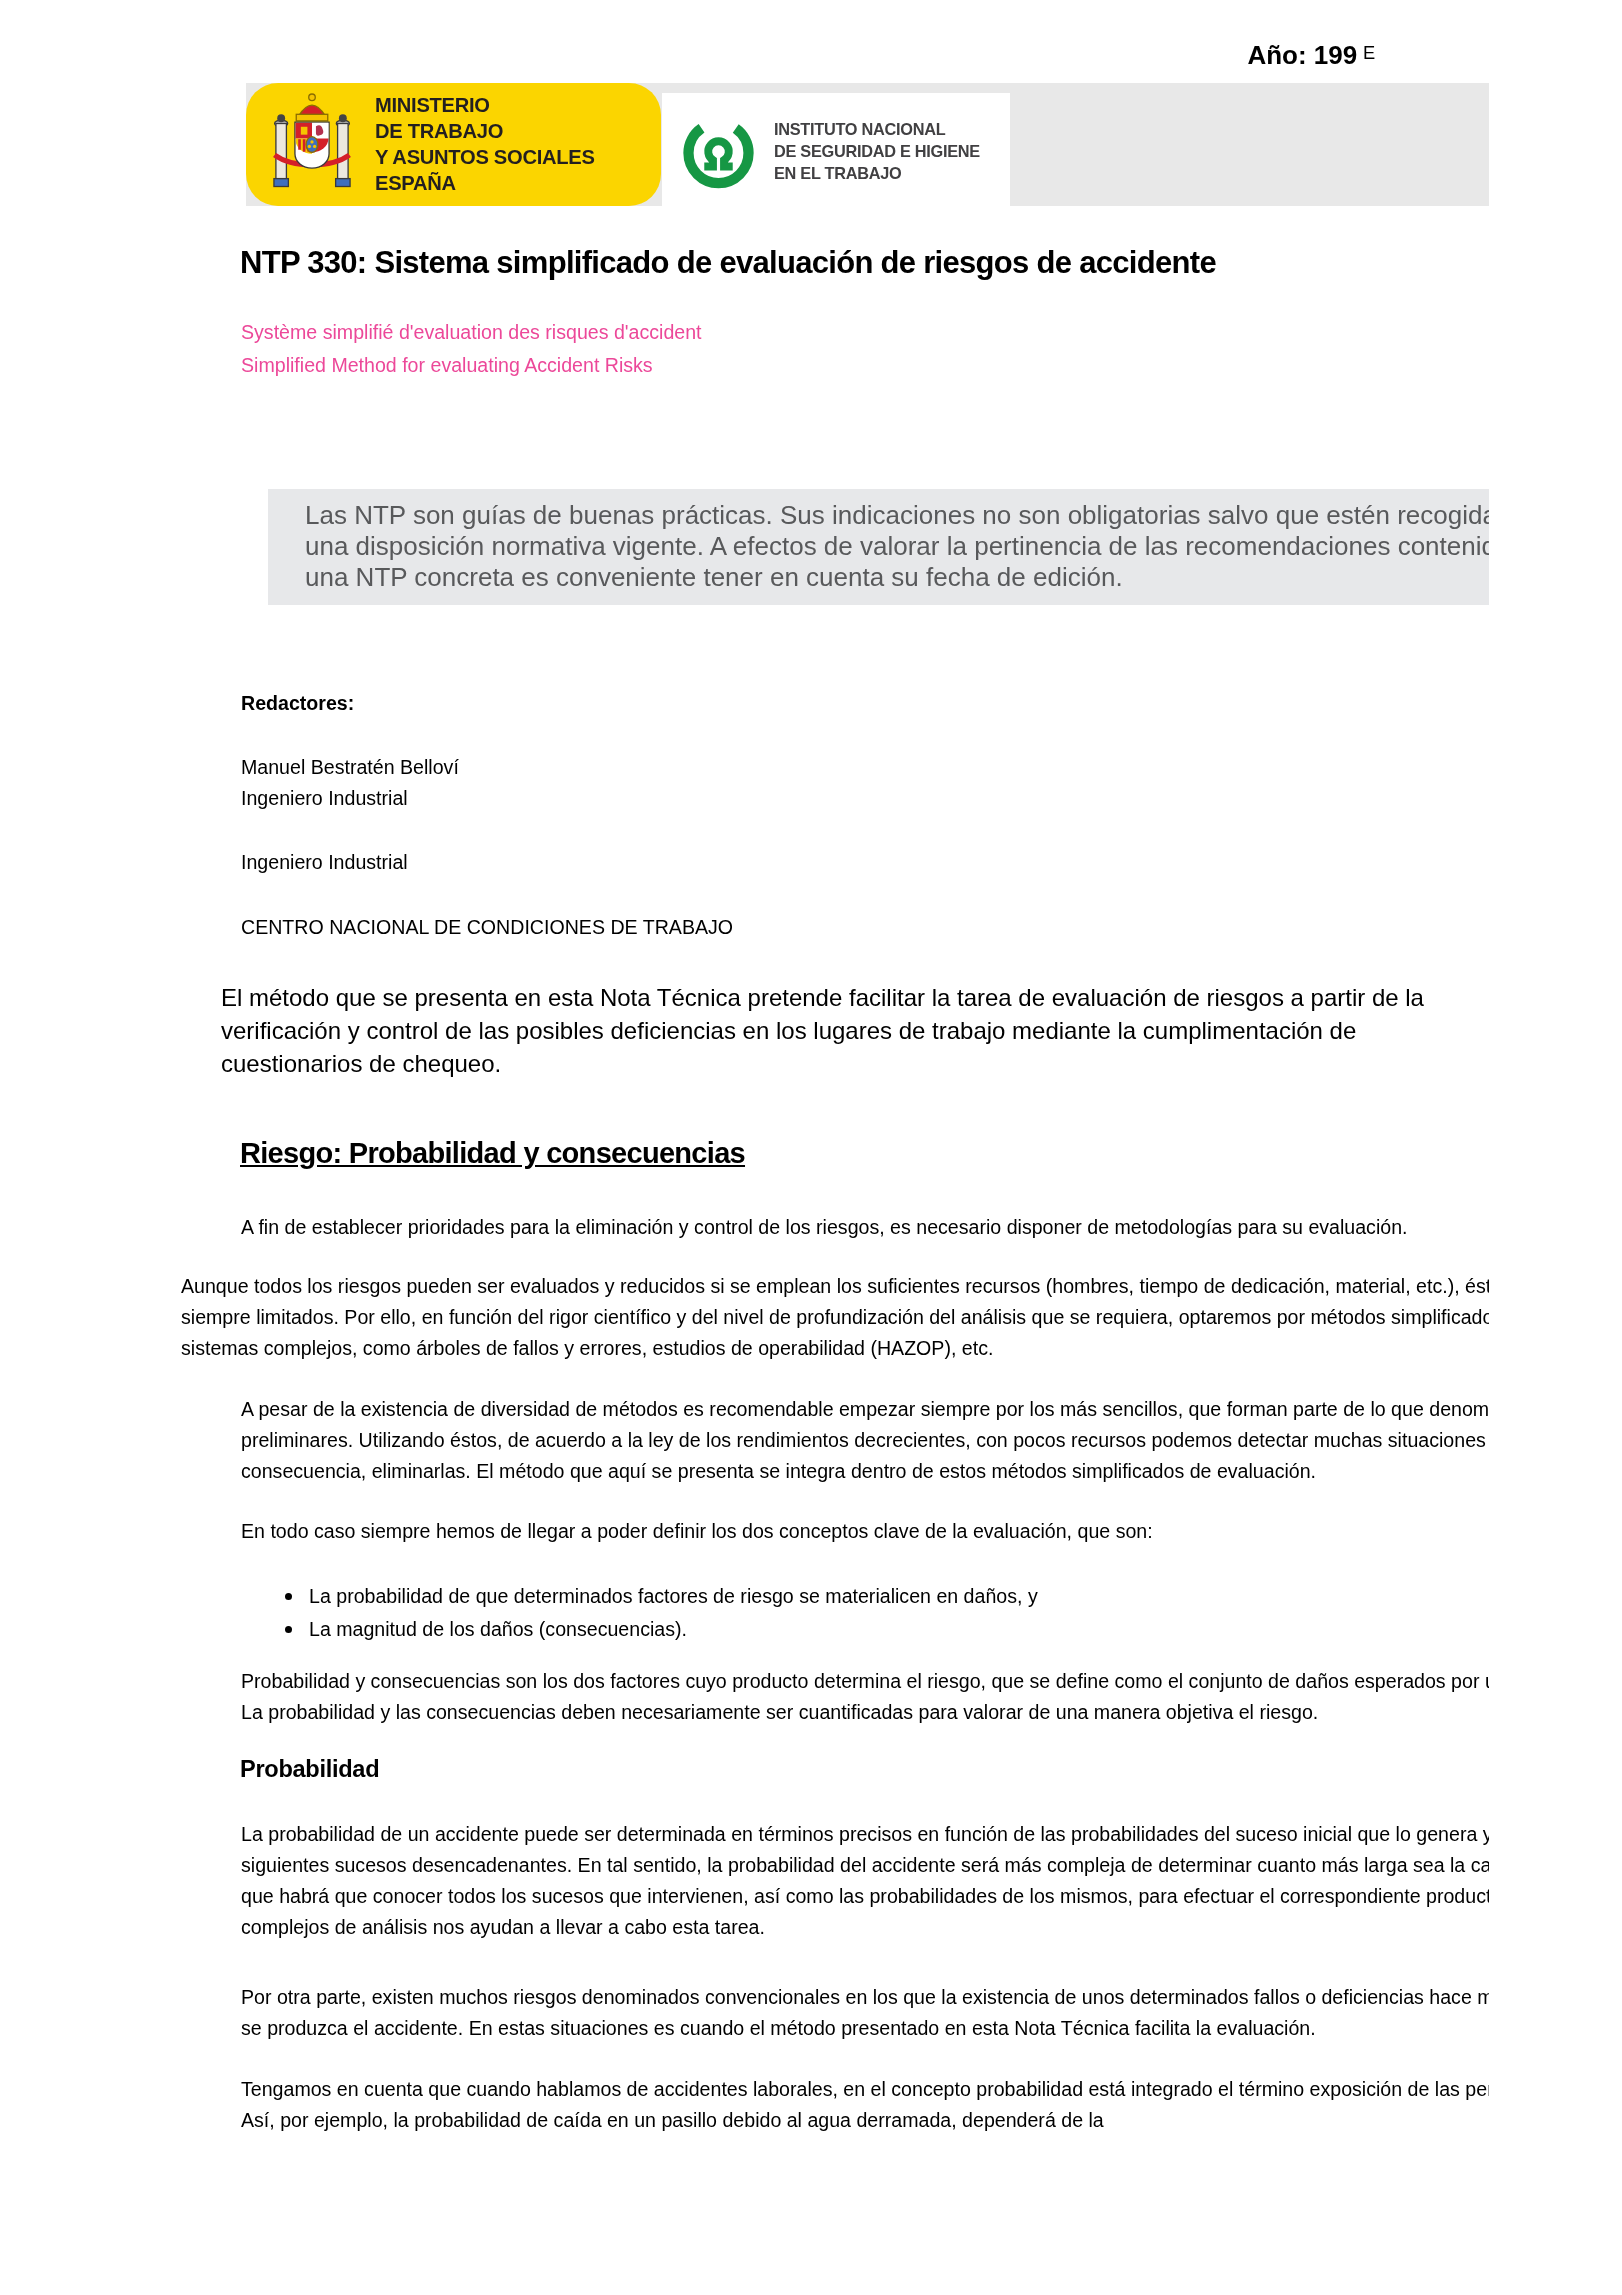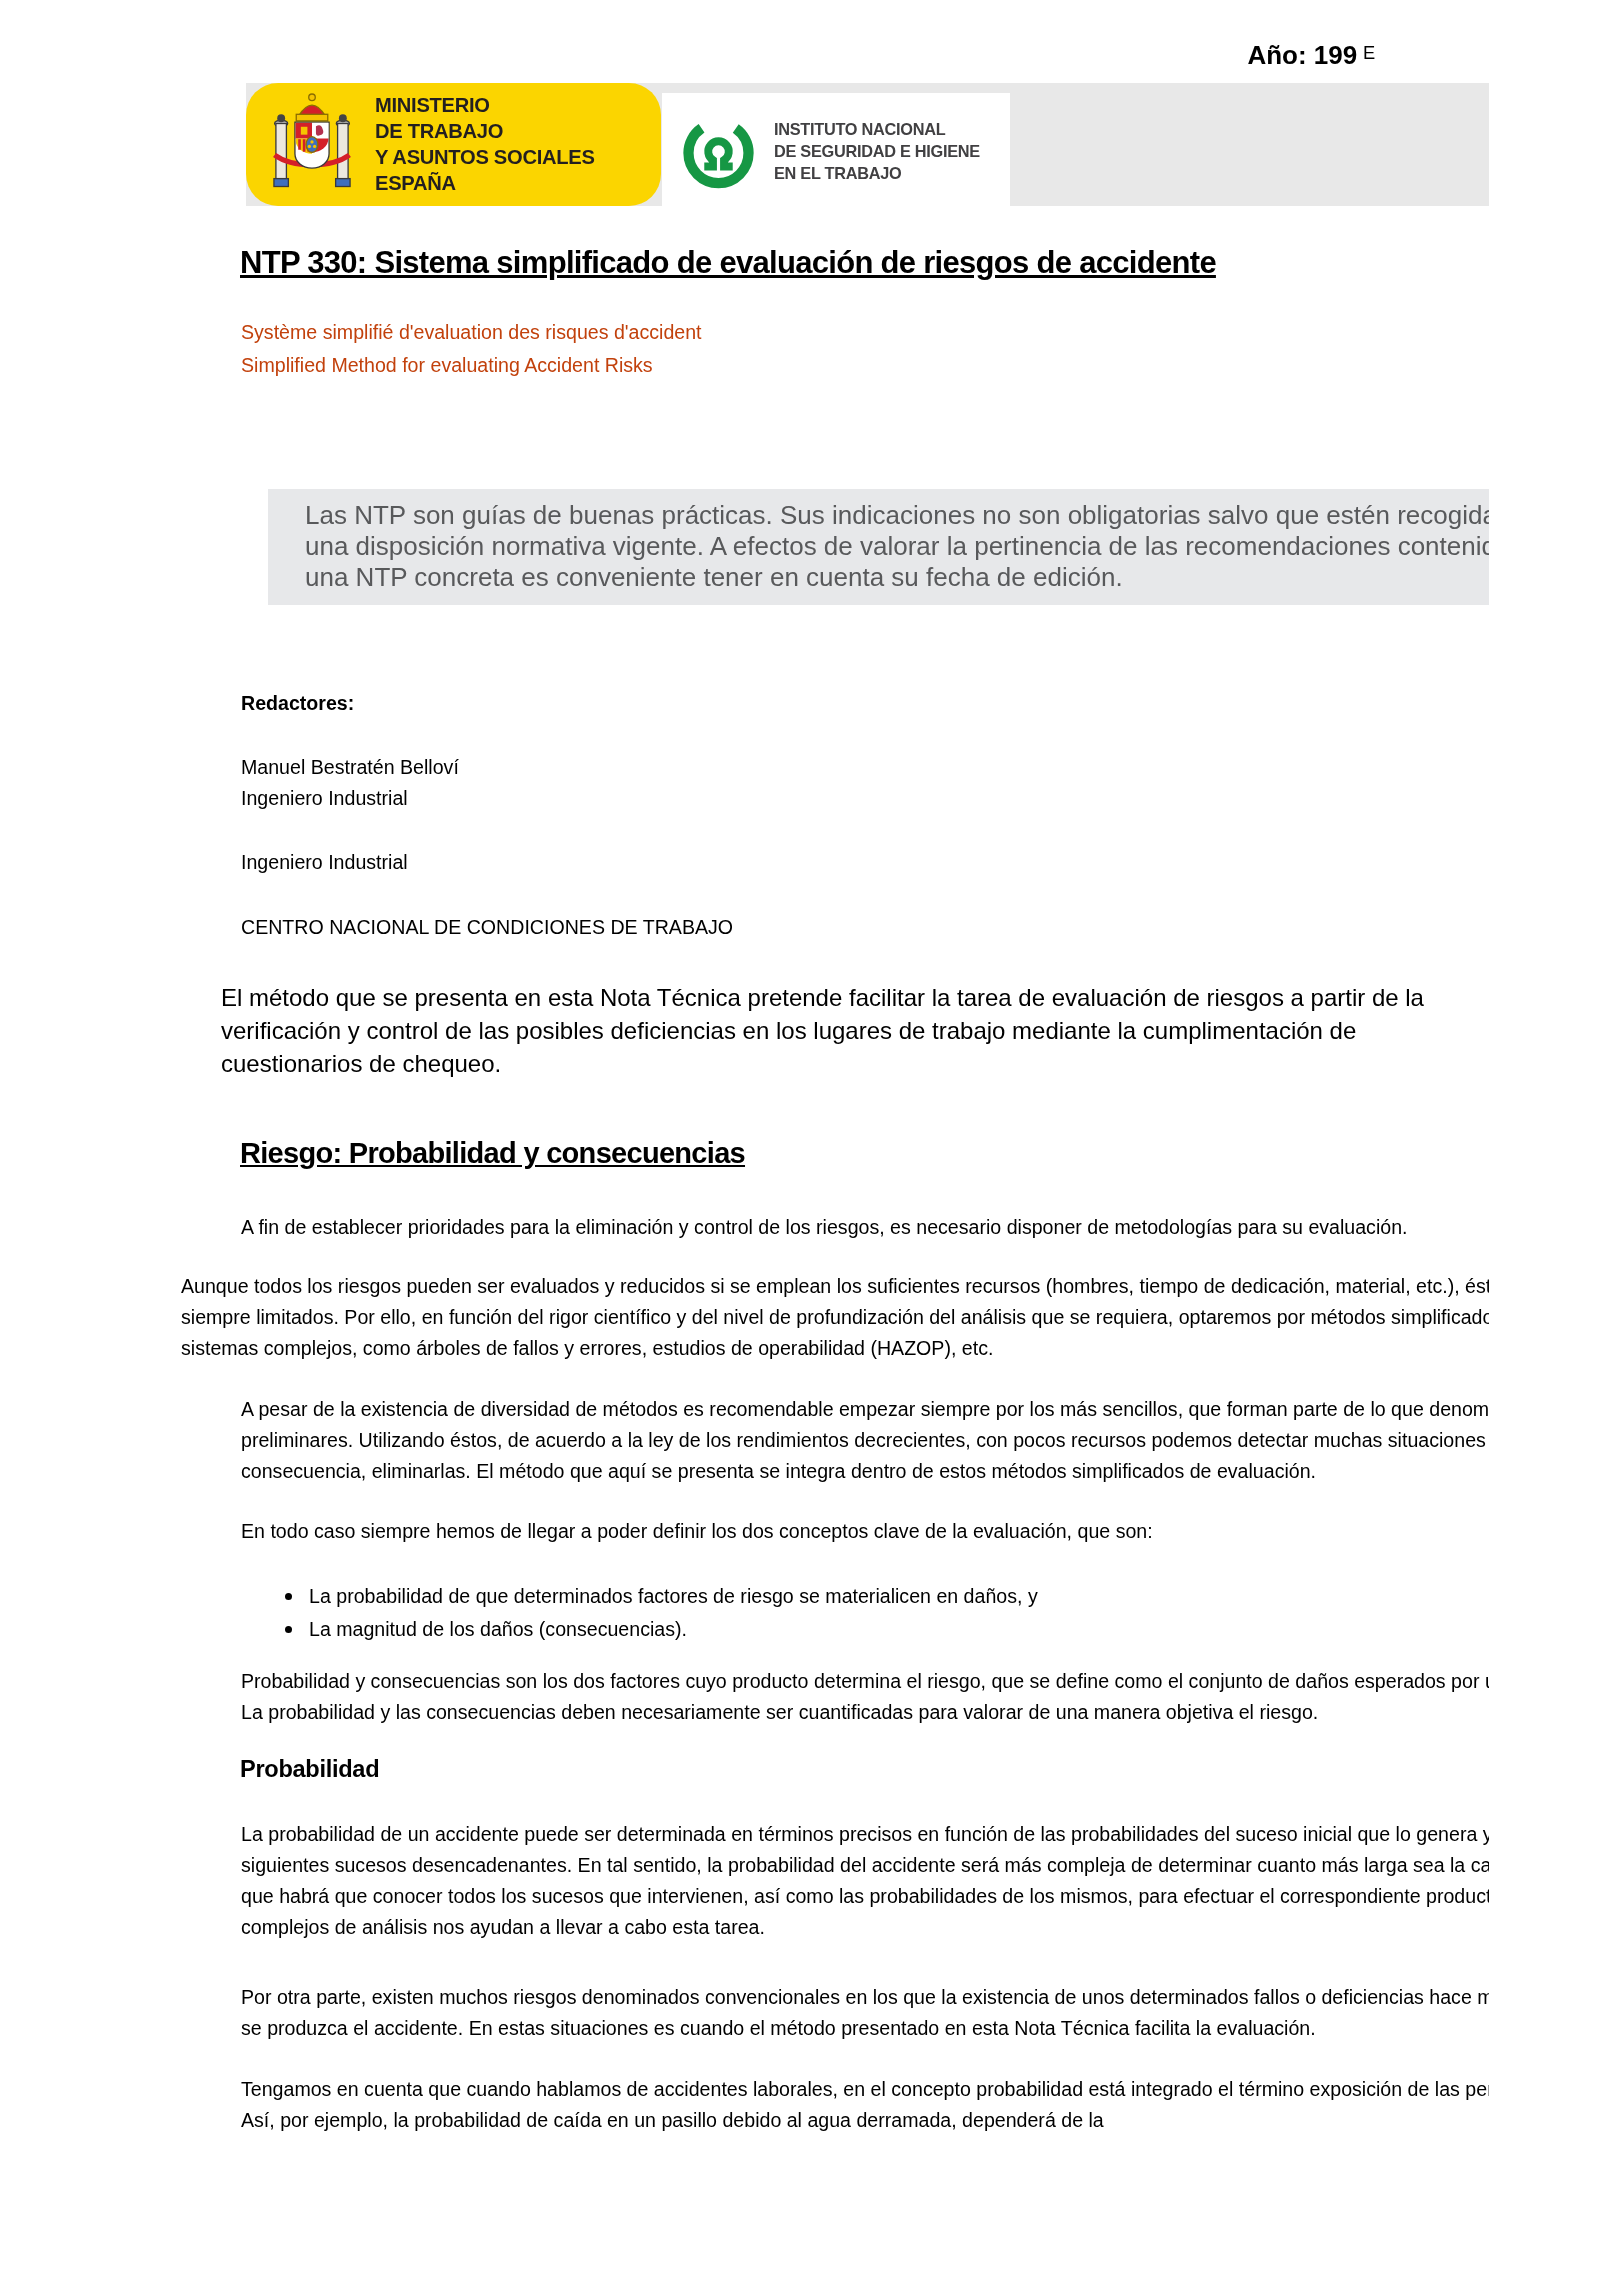--- a/index.html
+++ b/index.html
@@ -84,27 +84,26 @@
     white-space: nowrap;
   }
   
   h1.doc-title {
     margin: 38px 105px 0 107px;
     font-size: 31px;
     line-height: 37px;
     font-weight: bold;
     letter-spacing: -0.7px;
     color: #000;
-    text-decoration: underline;
   }
   .subtitles {
     margin: 35px 111px 0 108px;
     font-size: 19.6px;
     line-height: 33px;
-    color: #c2410c;
+    color: #ec4899;
   }
   .subtitles p { margin: 0; }
   .notice {
     box-sizing: border-box;
     margin-left: 135px;
     margin-top: 107px;
     width: 1360px;
     padding: 11.8px 37px;
     background: #e7e8ea;
   }

